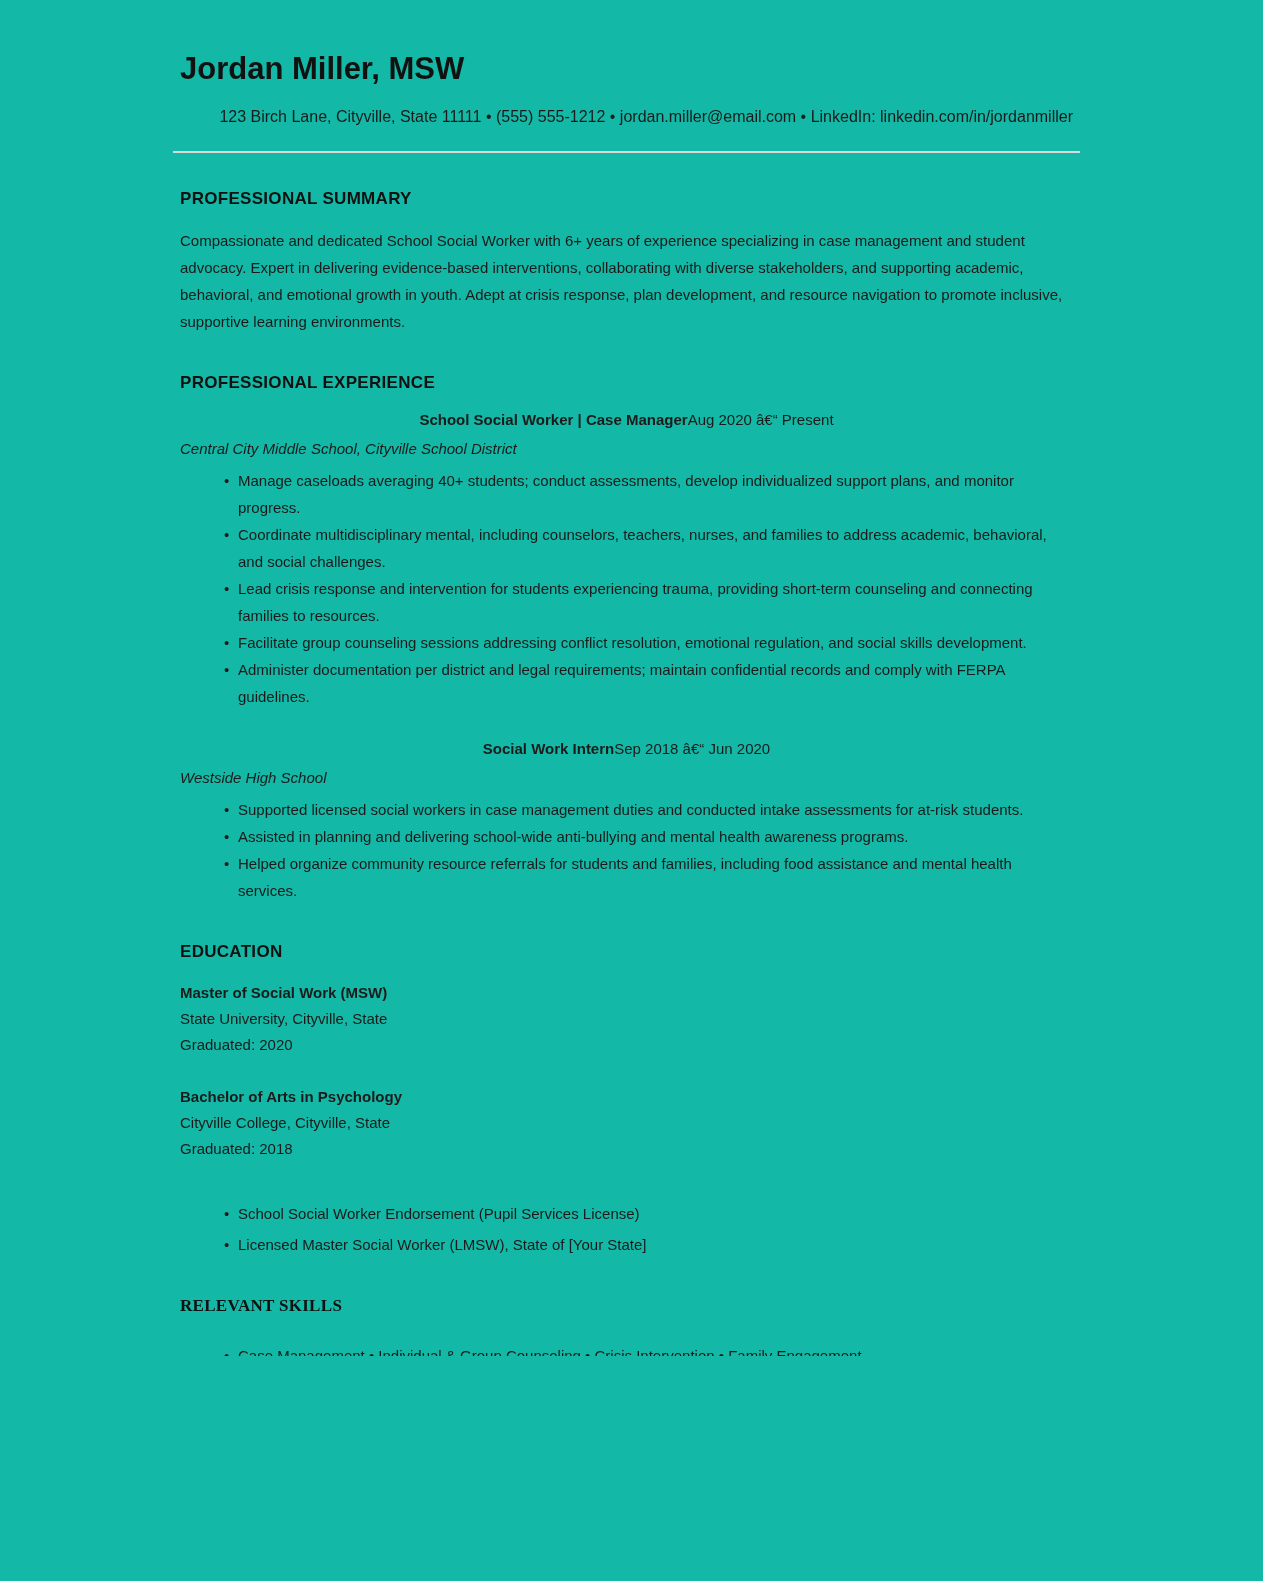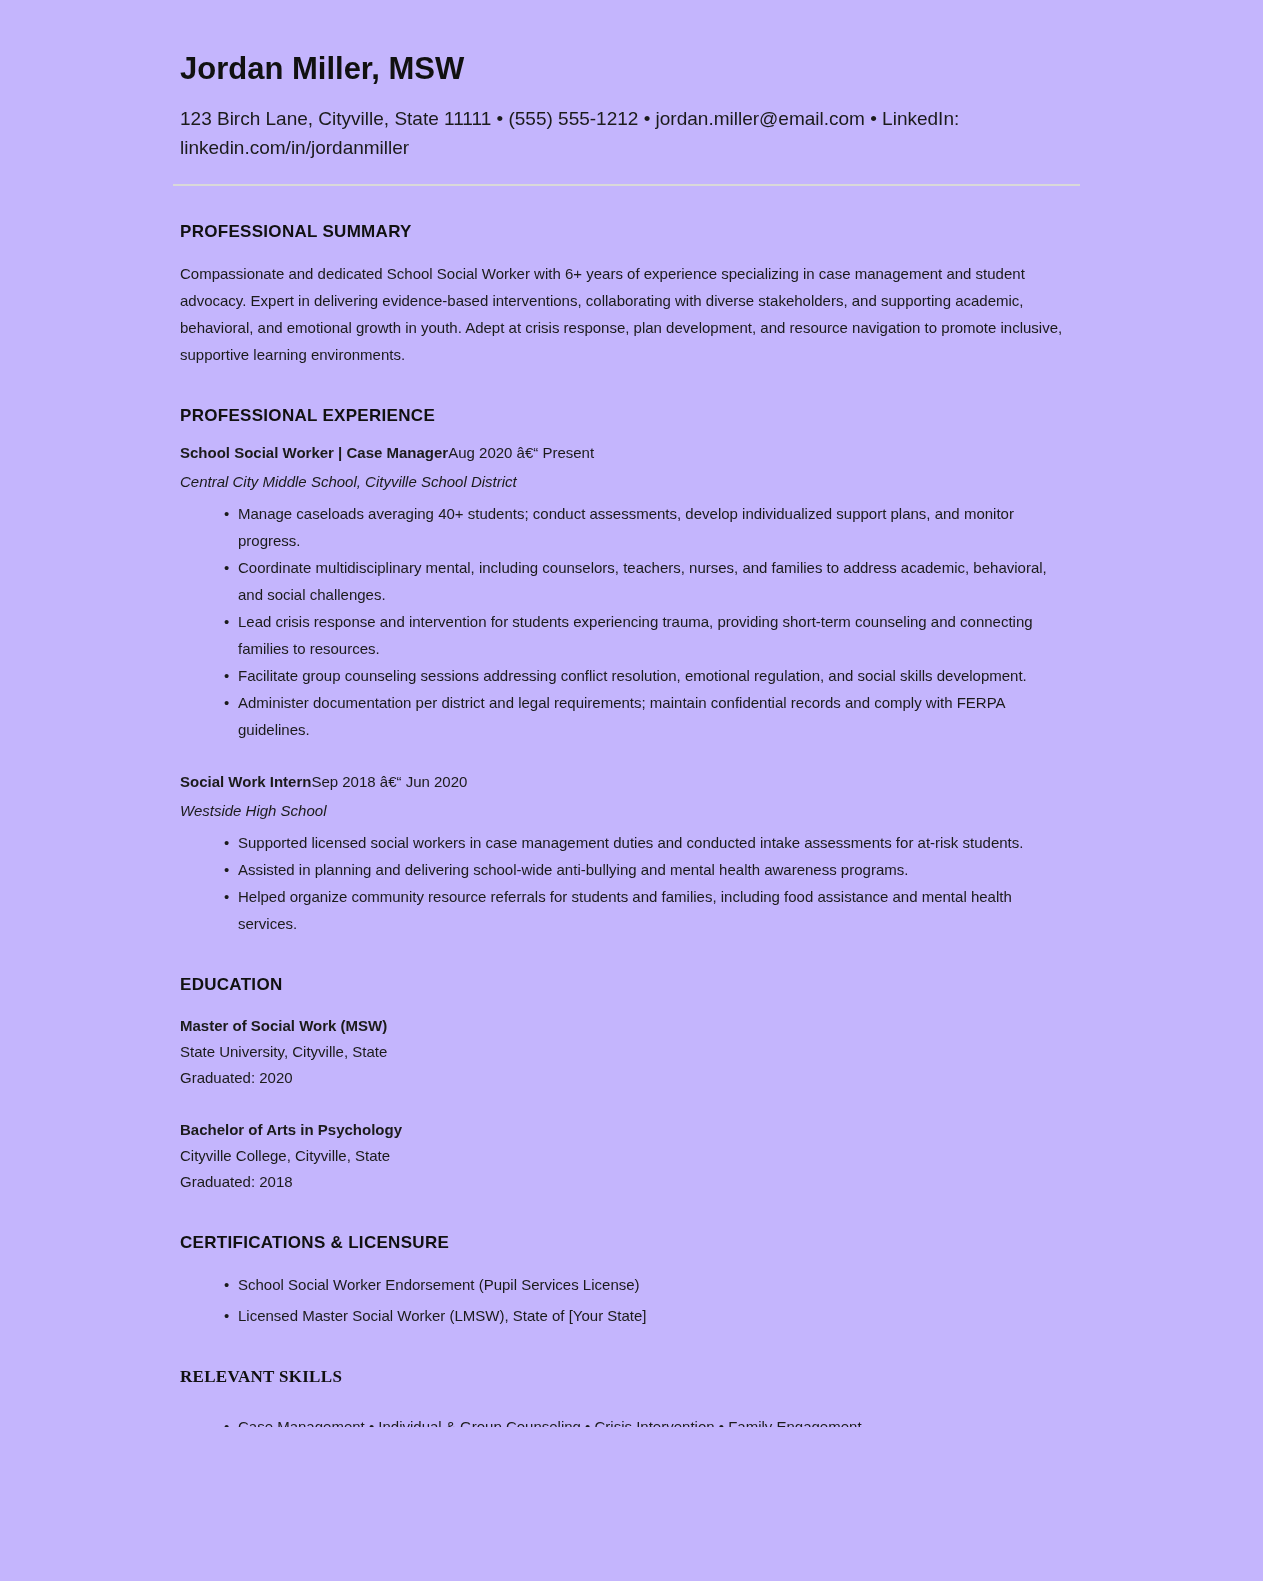--- a/index.html
+++ b/index.html
@@ -4,38 +4,39 @@
 <style>
   * { box-sizing: border-box; }
   html, body {
     margin: 0;
     padding: 0;
     background: #ffffff;
   }
   .page {
     width: 1263px;
     height: 1581px;
-    background: #c4b5fd;
+    background: #14b8a6;
     font-family: "Liberation Sans", "DejaVu Sans", sans-serif;
     color: #1b1b1b;
     padding: 50px 190px 0 180px;
     overflow: hidden;
   }
   h1 {
     font-size: 31px;
     font-weight: bold;
     color: #111111;
     margin: 0 0 18px 0;
     line-height: 1.2;
   }
   .contact {
-    font-size: 19px;
+    font-size: 16px;
     margin: 16px 0 22px 0;
     line-height: 1.5;
     color: #1b1b1b;
+    text-align: right;
   }
   hr.divider {
     border: none;
     border-top: 2px solid #d9d9d9;
     margin: 0 -7px 36px -7px;
   }
   section { margin: 0 0 38px 0; }
   h2 {
     font-size: 17px;
     font-weight: bold;
@@ -45,21 +46,21 @@
   }
   p.body-text {
     font-size: 15px;
     line-height: 27px;
     margin: 0;
   }
   .job { margin: 0 0 30px 0; }
   .job:last-child { margin-bottom: 0; }
   .job-head {
     display: flex;
-    justify-content: flex-start;
+    justify-content: center;
     align-items: baseline;
     margin: 0 0 8px 0;
   }
   .job-title {
     font-size: 15px;
     font-weight: bold;
     margin: 0;
   }
   .job-dates {
     font-size: 15px;
@@ -165,21 +166,20 @@
     </div>
 
     <div class="degree-block">
       <p class="degree-title">Bachelor of Arts in Psychology</p>
       <p class="degree-line">Cityville College, Cityville, State</p>
       <p class="degree-line">Graduated: 2018</p>
     </div>
   </section>
 
   <section class="section-certs">
-    <h2>CERTIFICATIONS &amp; LICENSURE</h2>
     <ul class="bullets">
       <li>School Social Worker Endorsement (Pupil Services License)</li>
       <li>Licensed Master Social Worker (LMSW), State of [Your State]</li>
     </ul>
   </section>
 
   <section class="section-skills">
     <h2>RELEVANT SKILLS</h2>
     <ul class="bullets clipped">
       <li>Case Management • Individual &amp; Group Counseling • Crisis Intervention • Family Engagement</li>

